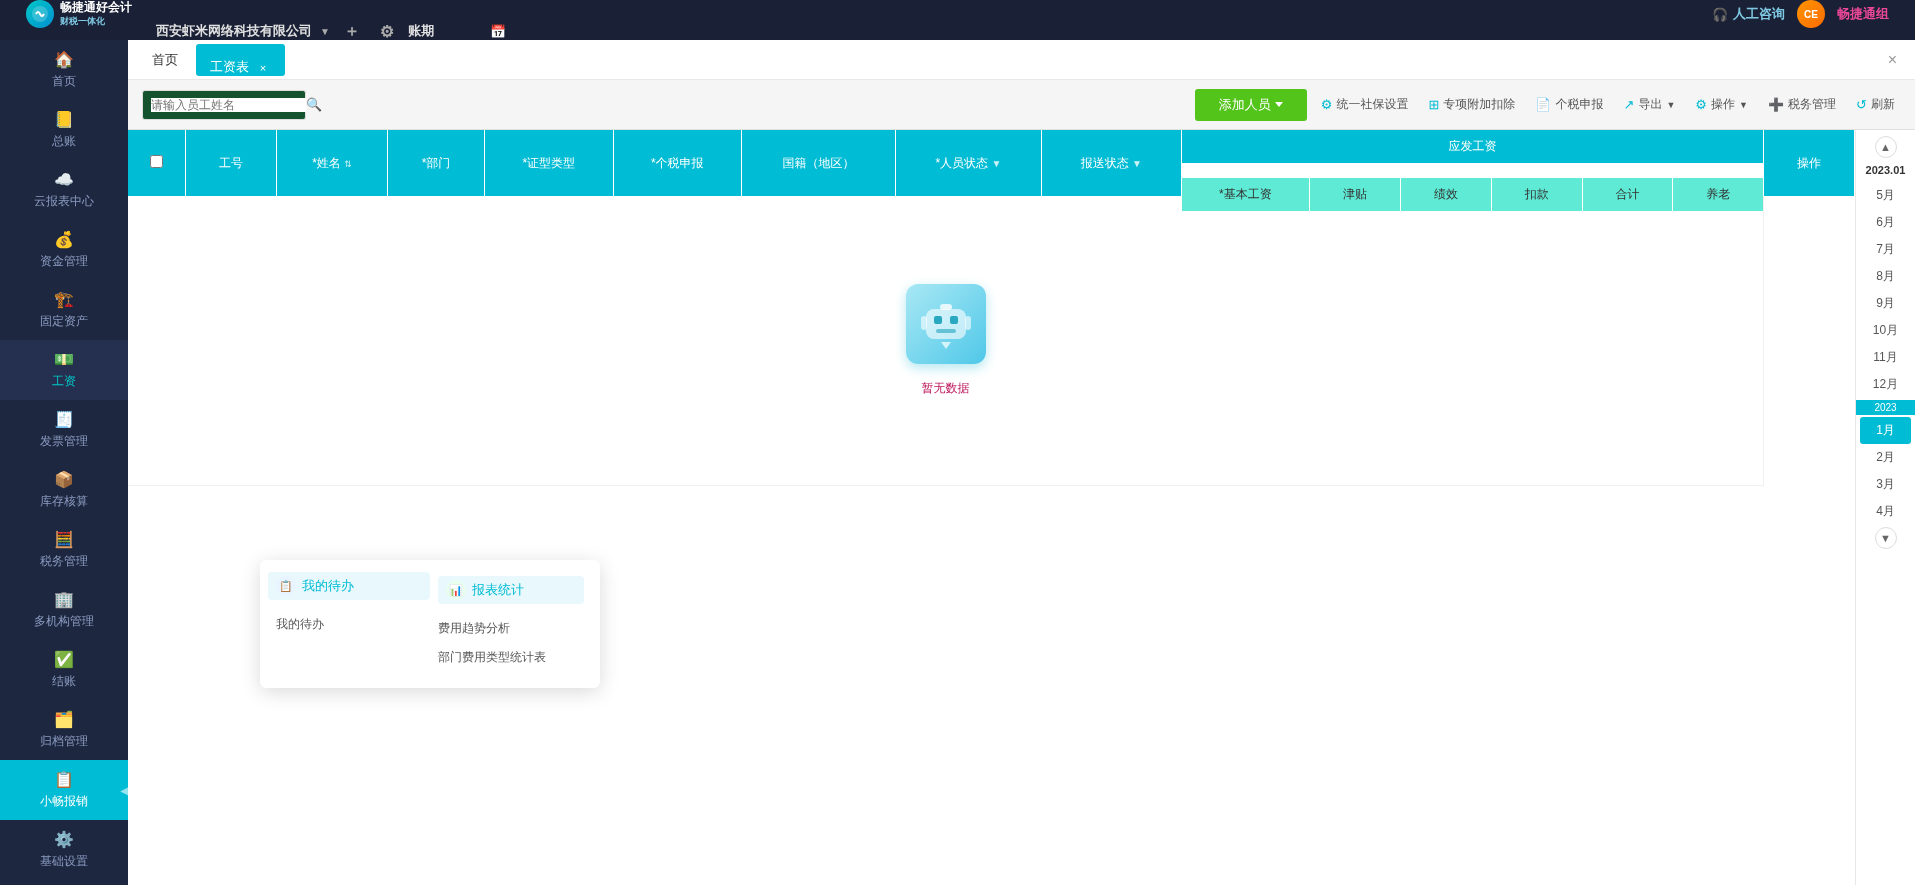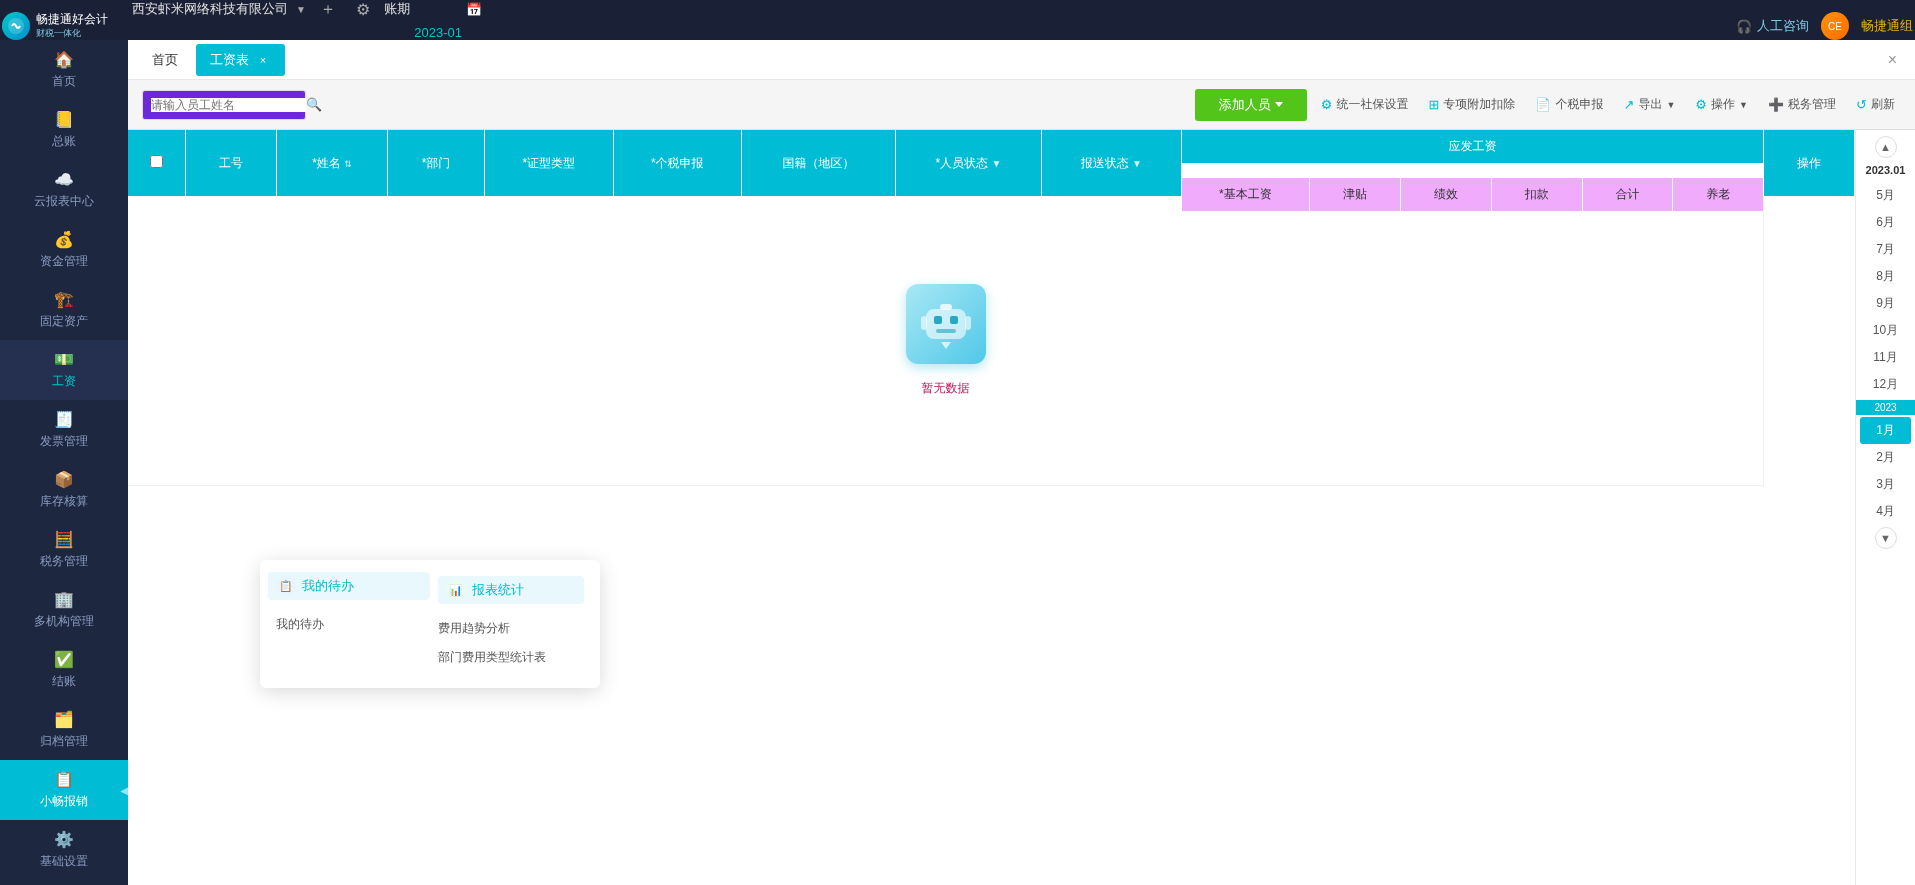--- a/index.html
+++ b/index.html
@@ -3,23 +3,24 @@
   <meta charset="utf-8">
   <style>
     * { box-sizing: border-box; margin: 0; padding: 0; font-family: "Microsoft YaHei", "PingFang SC", sans-serif; }
     body { width: 1915px; height: 885px; overflow: hidden; background: #f0f2f5; display: flex; flex-direction: column; }
 
     
     .top-header {
       height: 40px;
       background: #1a2035;
       display: flex;
-      align-items: flex-end;
-      padding: 0 2px;
+      align-items: flex-start;
+      padding: 0 26px;
       flex-shrink: 0;
+      font-weight: bold;
     }
     .logo-area {
       width: 120px;
       display: flex;
       align-items: center;
       gap: 6px;
     }
     .logo-icon {
       width: 28px; height: 28px;
       background: linear-gradient(135deg, #00c8c8, #0090d0);
@@ -49,21 +50,21 @@
       gap: 12px;
     }
     .header-service { color: #7ec8e3; font-size: 13px; cursor: pointer; display: flex; align-items: center; gap: 4px; }
     .user-avatar {
       width: 28px; height: 28px;
       background: linear-gradient(135deg, #ff9500, #ff6b00);
       border-radius: 50%;
       display: flex; align-items: center; justify-content: center;
       color: white; font-size: 10px;
     }
-    .user-name { color: #eab308; font-size: 13px; cursor: pointer; }
+    .user-name { color: #ec4899; font-size: 13px; cursor: pointer; }
 
     
     .main-layout {
       display: flex;
       flex: 1;
       overflow: hidden;
     }
 
     
     .sidebar {
@@ -117,20 +118,21 @@
       align-items: center;
       gap: 6px;
       cursor: pointer;
       border-radius: 3px;
       font-size: 13px;
       color: #333;
     }
     .tab-item.active {
       background: #00bcd4;
       color: white;
+      align-items: flex-end;
     }
     .tab-close-btn {
       width: 16px; height: 16px;
       display: flex; align-items: center; justify-content: center;
       border-radius: 50%;
       font-size: 11px;
       cursor: pointer;
     }
 
     
@@ -142,21 +144,21 @@
       align-items: center;
       padding: 0 14px;
       gap: 8px;
       flex-shrink: 0;
     }
     .search-box {
       display: flex;
       align-items: center;
       border: 1px solid #ddd;
       border-radius: 3px;
-      background: #6d28d9;
+      background: #14532d;
       padding: 0 8px;
       height: 30px;
       width: 164px;
     }
     .search-input {
       border: none;
       outline: none;
       font-size: 12px;
       flex: 1;
       color: #999;
@@ -217,21 +219,21 @@
       padding: 8px 22px;
       text-align: center;
       border-right: 1px solid rgba(255,255,255,0.2);
       white-space: nowrap;
       position: sticky;
       top: 0;
       z-index: 2;
       margin-top: 6px;
     }
     .data-table th.sub-header {
-      background: #f0abfc;
+      background: #5eead4;
       color: #333;
       top: 48px;
       font-size: 12px;
     }
     .data-table td {
       font-size: 12px;
       text-align: center;
       padding: 8px 6px;
       border-bottom: 1px solid #f0f0f0;
       border-right: 1px solid #f0f0f0;

